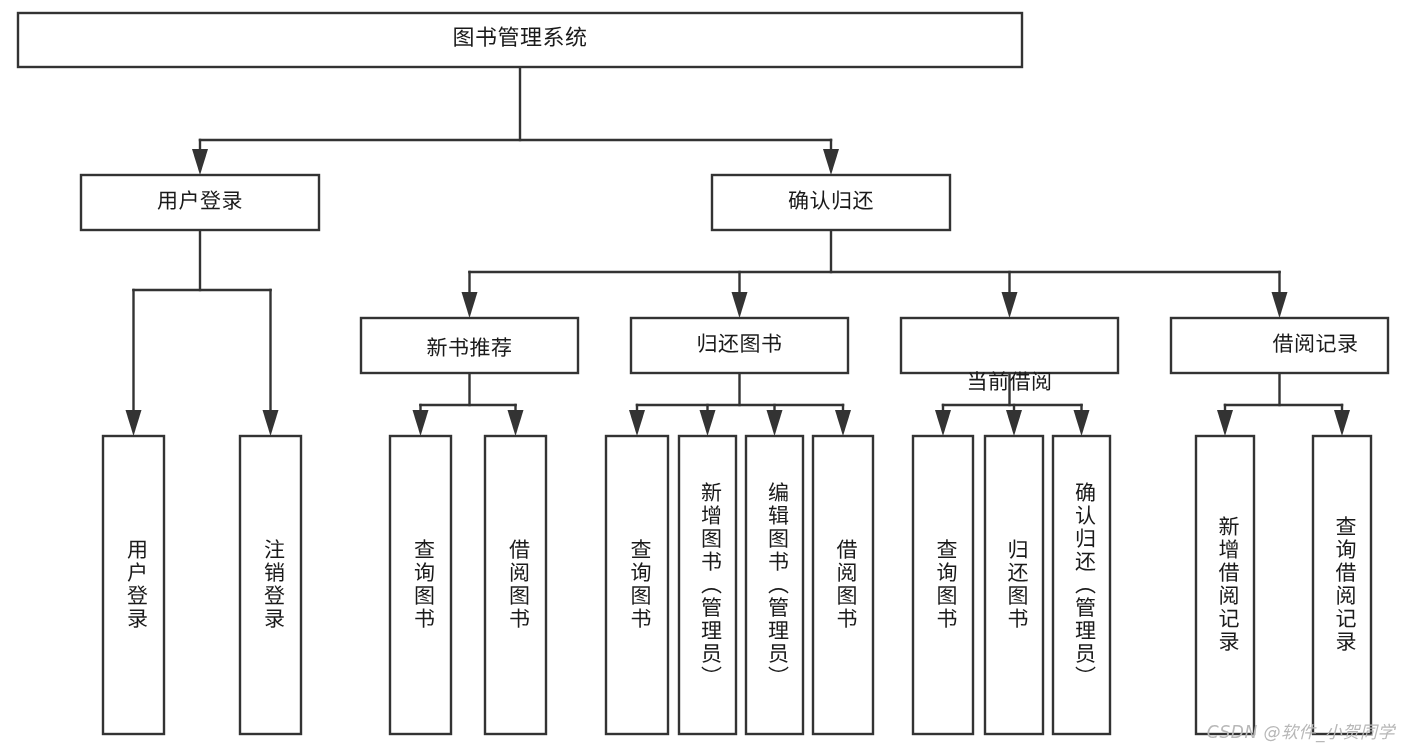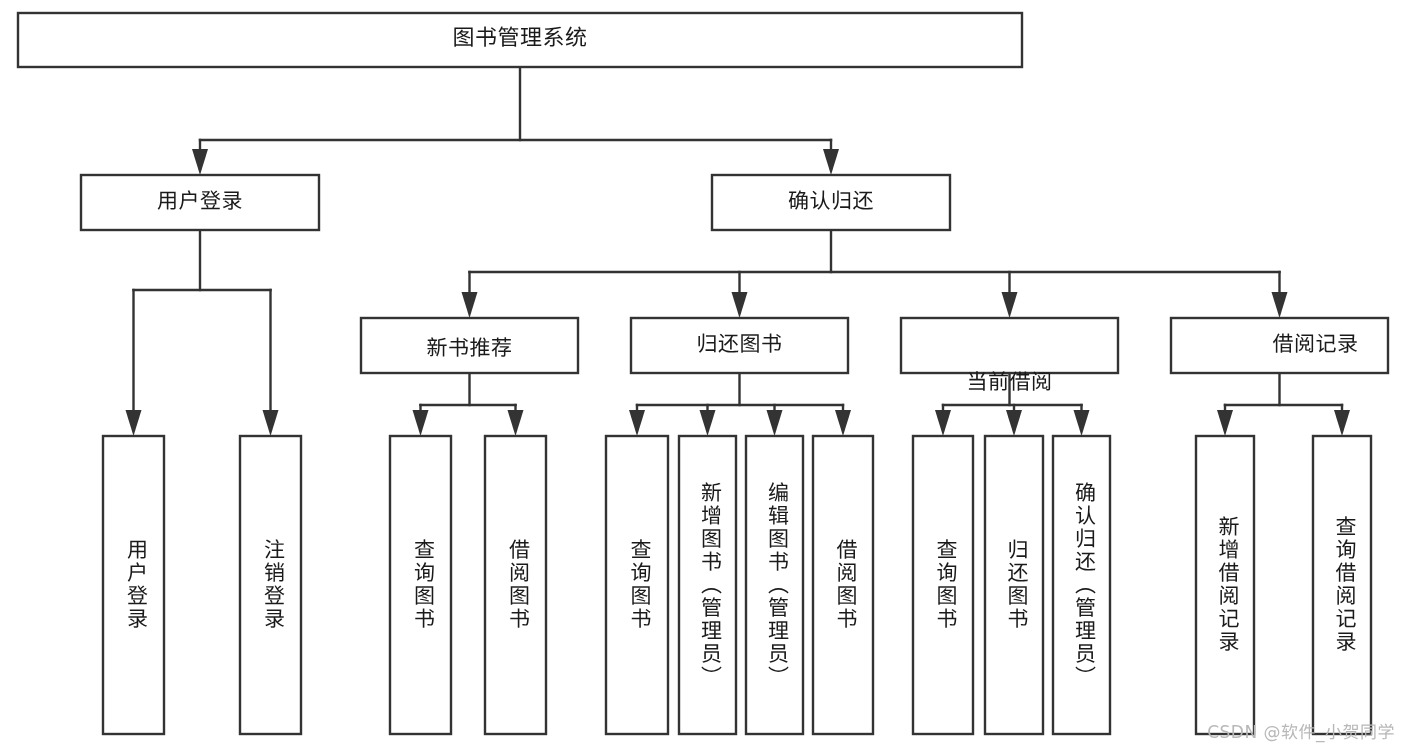--- a/index.html
+++ b/index.html
@@ -72,20 +72,21 @@
   .watermark {
     position: absolute;
     right: 10px;
     bottom: 4px;
     font-family: "DejaVu Sans", "Liberation Sans", sans-serif;
     font-size: 17px;
     color: #b8b8b8;
     letter-spacing: 0.5px;
     white-space: nowrap;
     pointer-events: none;
+    font-style: italic;
   }
   .hit {
     position: absolute;
     background: transparent;
   }
 </style>
 </head>
 <body>
 
 <div id="canvas">

